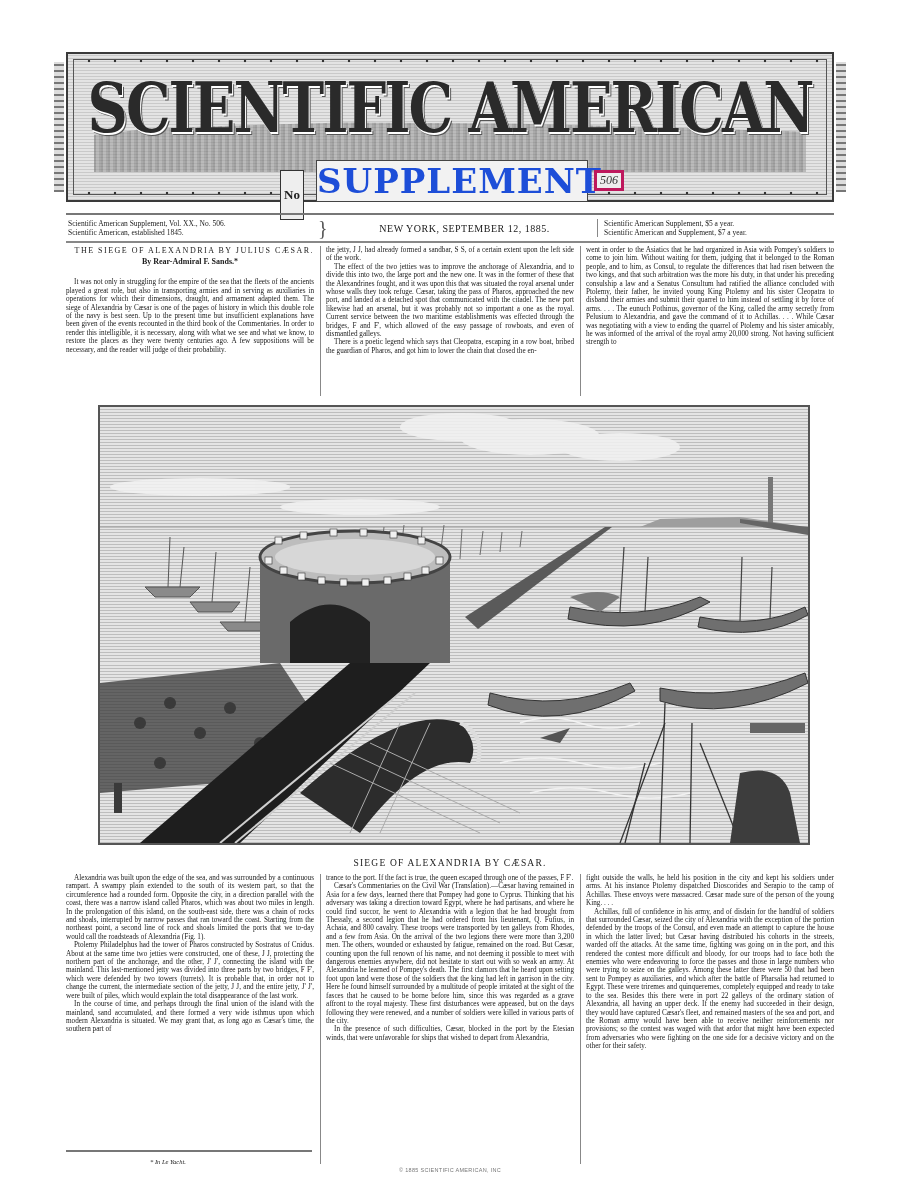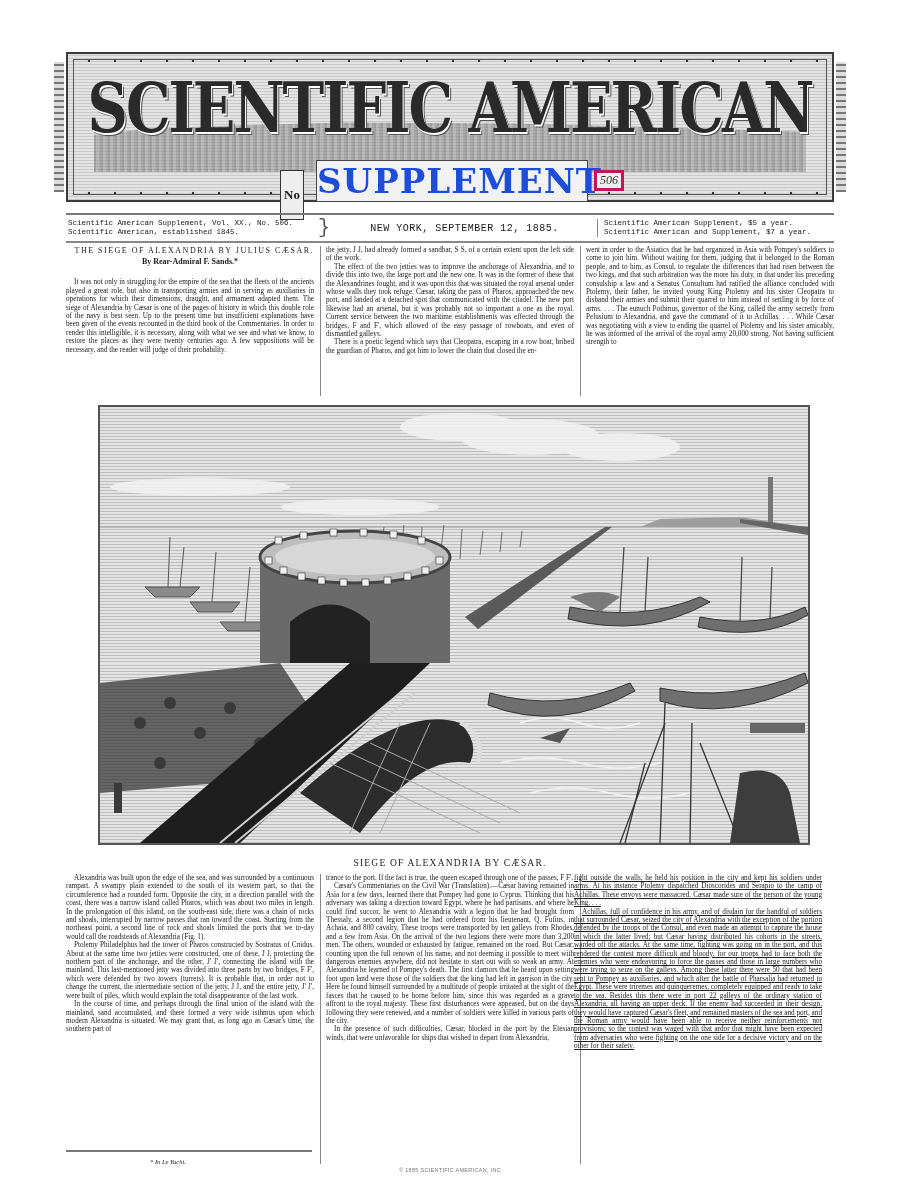--- a/index.html
+++ b/index.html
@@ -31,21 +31,21 @@
                      border: 1px solid #444; line-height: 40px; }
   .mast-number { position: absolute; left: 528px; top: 118px; font-size: 12px; font-style: italic;
                  color: #333; border: 3px solid #be185d; padding: 0 3px; background: #eee; }
   .scroll-left, .scroll-right { position: absolute; top: 10px; width: 10px; height: 130px;
                 background: repeating-linear-gradient(0deg, #777 0 2px, #ddd 2px 6px); }
   .scroll-left { left: -12px; } .scroll-right { right: -12px; }
 
   
   .dateline { position: absolute; left: 66px; top: 213px; width: 768px; height: 26px;
               border-top: 2px solid #777; border-bottom: 2px solid #888; display: flex;
-              align-items: center; font-family: Liberation Mono, monospace; }
+              align-items: center; }
   .dl-left { width: 250px; font-size: 7.5px; line-height: 9px; padding-left: 2px; }
   .dl-brace { font-size: 20px; color: #555; line-height: 20px; width: 14px; }
   .dl-center { flex: 1; text-align: center; font-size: 10px; letter-spacing: .5px; }
   .dl-right { width: 230px; font-size: 7.5px; line-height: 9px; padding-left: 6px; border-left: 1px solid #888; }
 
   
   .col { position: absolute; font-size: 7.2px; line-height: 8.4px; text-align: justify;
          color: #202020; overflow: hidden; }
   .col p { margin: 0; text-indent: 8px; }
   .col-rule { position: absolute; width: 1px; background: #888; }
@@ -248,21 +248,21 @@
   <p>Ptolemy Philadelphus had the tower of Pharos constructed by Sostratus of Cnidus. About at the same time two jetties were constructed, one of these, J J, protecting the northern part of the anchorage, and the other, J' J', connecting the island with the mainland. This last-mentioned jetty was divided into three parts by two bridges, F F', which were defended by two towers (turrets). It is probable that, in order not to change the current, the intermediate section of the jetty, J J, and the entire jetty, J' J', were built of piles, which would explain the total disappearance of the last work.</p>
   <p>In the course of time, and perhaps through the final union of the island with the mainland, sand accumulated, and there formed a very wide isthmus upon which modern Alexandria is situated. We may grant that, as long ago as Cæsar's time, the southern part of</p>
 </div>
 <div class="col-rule" style="left:320px; top:874px; height:290px;"></div>
 <div class="col" style="left:326px; top:874px; width:248px; height:290px;">
   <p style="text-indent:0">trance to the port. If the fact is true, the queen escaped through one of the passes, F F'.</p>
   <p>Cæsar's Commentaries on the Civil War (Translation).—Cæsar having remained in Asia for a few days, learned there that Pompey had gone to Cyprus. Thinking that his adversary was taking a direction toward Egypt, where he had partisans, and where he could find succor, he went to Alexandria with a legion that he had brought from Thessaly, a second legion that he had ordered from his lieutenant, Q. Fufius, in Achaia, and 800 cavalry. These troops were transported by ten galleys from Rhodes, and a few from Asia. On the arrival of the two legions there were more than 3,200 men. The others, wounded or exhausted by fatigue, remained on the road. But Cæsar, counting upon the full renown of his name, and not deeming it possible to meet with dangerous enemies anywhere, did not hesitate to start out with so weak an army. At Alexandria he learned of Pompey's death. The first clamors that he heard upon setting foot upon land were those of the soldiers that the king had left in garrison in the city. Here he found himself surrounded by a multitude of people irritated at the sight of the fasces that he caused to be borne before him, since this was regarded as a grave affront to the royal majesty. These first disturbances were appeased, but on the days following they were renewed, and a number of soldiers were killed in various parts of the city.</p>
   <p>In the presence of such difficulties, Cæsar, blocked in the port by the Etesian winds, that were unfavorable for ships that wished to depart from Alexandria,</p>
 </div>
 <div class="col-rule" style="left:580px; top:874px; height:290px;"></div>
-<div class="col" style="left:574px; top:874px; width:248px; height:290px;text-decoration:underline;">
+<div class="col" style="left:586px; top:874px; width:248px; height:290px;">
   <p style="text-indent:0">fight outside the walls, he held his position in the city and kept his soldiers under arms. At his instance Ptolemy dispatched Dioscorides and Serapio to the camp of Achillas. These envoys were massacred. Cæsar made sure of the person of the young King. . . .</p>
   <p>Achillas, full of confidence in his army, and of disdain for the handful of soldiers that surrounded Cæsar, seized the city of Alexandria with the exception of the portion defended by the troops of the Consul, and even made an attempt to capture the house in which the latter lived; but Cæsar having distributed his cohorts in the streets, warded off the attacks. At the same time, fighting was going on in the port, and this rendered the contest more difficult and bloody, for our troops had to face both the enemies who were endeavoring to force the passes and those in large numbers who were trying to seize on the galleys. Among these latter there were 50 that had been sent to Pompey as auxiliaries, and which after the battle of Pharsalia had returned to Egypt. These were triremes and quinqueremes, completely equipped and ready to take to the sea. Besides this there were in port 22 galleys of the ordinary station of Alexandria, all having an upper deck. If the enemy had succeeded in their design, they would have captured Cæsar's fleet, and remained masters of the sea and port, and the Roman army would have been able to receive neither reinforcements nor provisions; so the contest was waged with that ardor that might have been expected from adversaries who were fighting on the one side for a decisive victory and on the other for their safety.</p>
 </div>
 
 <div class="footnote-rule"></div>
 <div class="footnote">* In Le Yacht.</div>
 
 <div class="copyright">© 1885 SCIENTIFIC AMERICAN, INC</div>
 
 </body></html>

